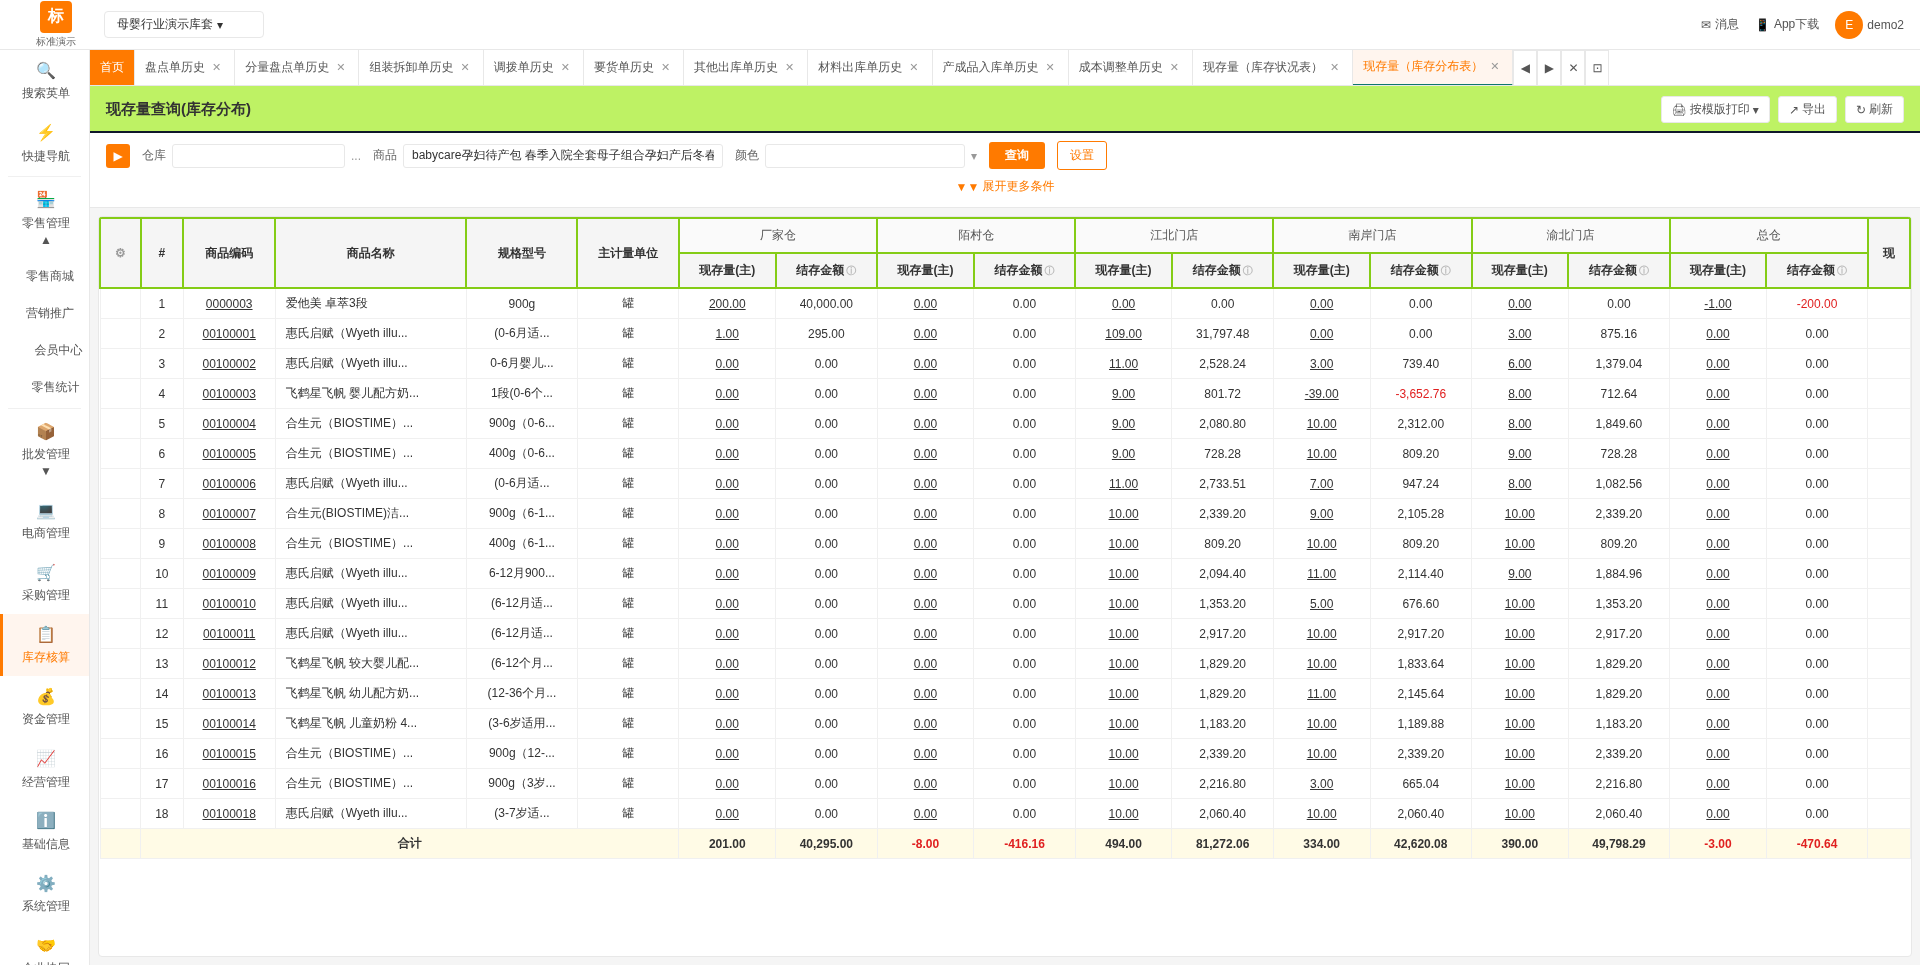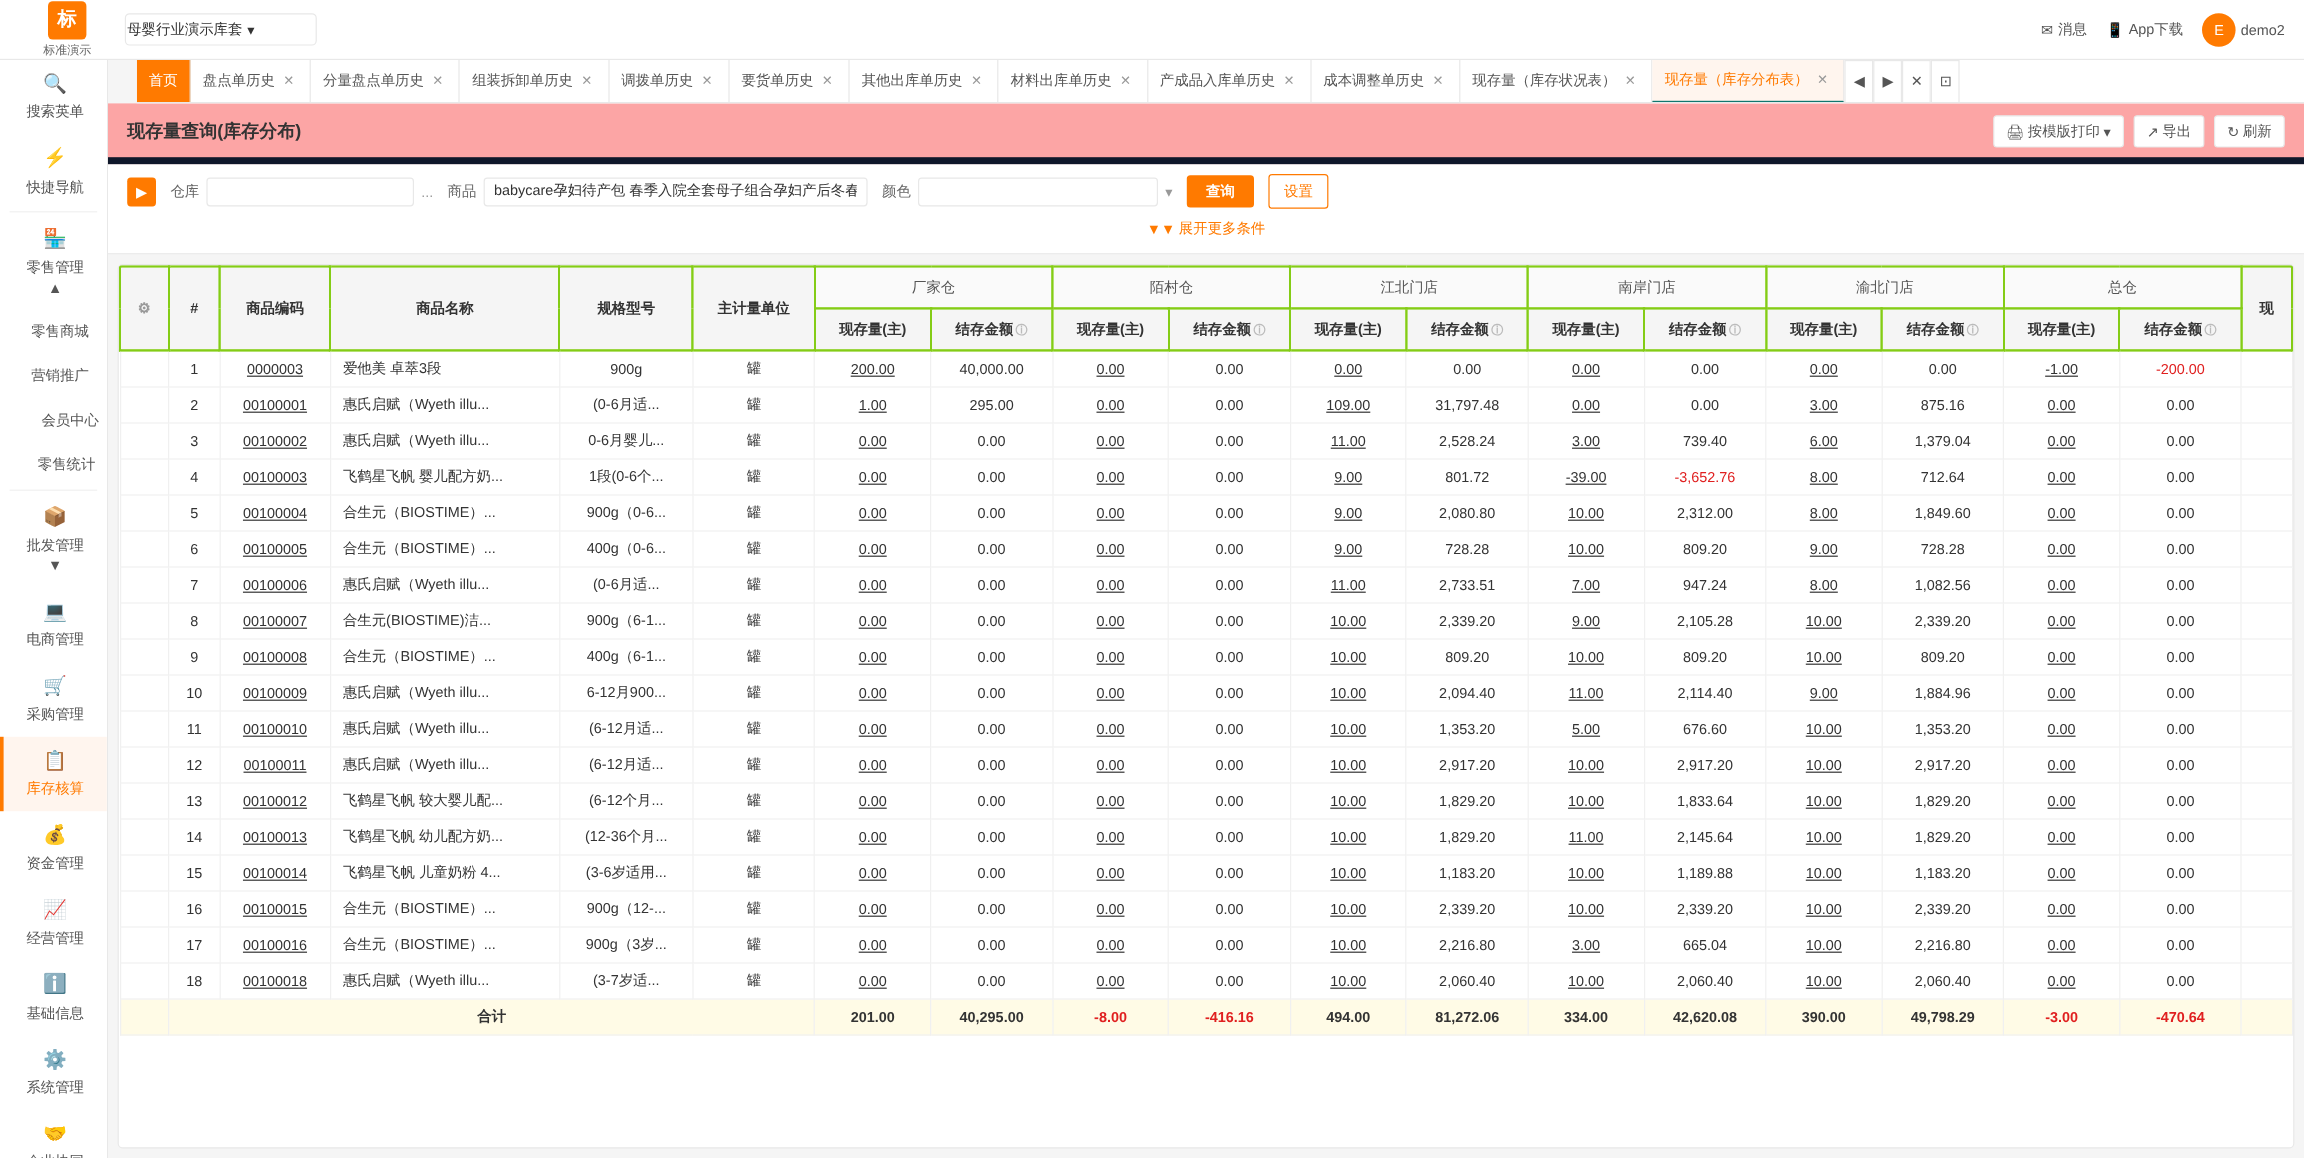--- a/index.html
+++ b/index.html
@@ -14,21 +14,21 @@
       justify-content: space-between;
       padding: 0 16px;
       border-bottom: 1px solid #e8e8e8;
       position: fixed;
       top: 0; left: 0; right: 0; z-index: 100;
     }
     .top-bar-left { display: flex; align-items: center; gap: 8px; }
     .logo-area { display: flex; flex-direction: column; align-items: center; justify-content: center; width: 80px; }
     .logo-icon { width: 32px; height: 32px; background: #ff7a00; border-radius: 4px; display: flex; align-items: center; justify-content: center; color: white; font-size: 16px; font-weight: bold; }
     .logo-text { font-size: 10px; color: #666; margin-top: 2px; }
-    .industry-selector { display: flex; align-items: center; gap: 4px; padding: 4px 1px; border: 1px solid #e8e8e8; border-radius: 4px; cursor: pointer; color: #333; background: #fff; min-width: 160px; }
+    .industry-selector { display: flex; align-items: center; gap: 4px; padding: 4px 12px; border: 1px solid #e8e8e8; border-radius: 4px; cursor: pointer; color: #333; background: #fff; min-width: 160px; }
     .top-bar-right { display: flex; align-items: center; gap: 16px; }
     .top-bar-btn { display: flex; align-items: center; gap: 4px; color: #555; cursor: pointer; }
     .avatar { width: 28px; height: 28px; border-radius: 50%; background: #ff7a00; display: flex; align-items: center; justify-content: center; color: white; font-size: 12px; }
 
     
     .sidebar {
       position: fixed;
       top: 50px; left: 0;
       width: 90px;
       height: calc(100vh - 50px);
@@ -58,21 +58,20 @@
     .tab-bar {
       position: fixed;
       top: 50px; left: 90px; right: 0;
       height: 36px;
       background: #fff;
       border-bottom: 1px solid #e8e8e8;
       display: flex;
       align-items: center;
       overflow: hidden;
       z-index: 89;
-      margin-left: 24px;
     }
     .tab-item {
       display: flex;
       align-items: center;
       gap: 4px;
       padding: 0 10px;
       height: 36px;
       border-right: 1px solid #e8e8e8;
       cursor: pointer;
       white-space: nowrap;
@@ -94,23 +93,23 @@
       position: fixed;
       top: 86px; left: 90px; right: 0; bottom: 0;
       background: #f5f5f5;
       overflow: hidden;
       display: flex;
       flex-direction: column;
     }
 
     
     .page-header {
-      background: #fca5a5;
+      background: #bef264;
       padding: 10px 16px 8px;
-      border-bottom: 6px solid #0f172a;
+      border-bottom: 2px solid #0f172a;
       display: flex;
       align-items: center;
       justify-content: space-between;
     }
     .page-title { font-size: 15px; font-weight: bold; color: #333; }
     .page-actions { display: flex; align-items: center; gap: 8px; }
     .page-action-btn {
       display: flex; align-items: center; gap: 3px;
       padding: 4px 10px; border: 1px solid #e8e8e8; border-radius: 3px;
       cursor: pointer; background: #fff; color: #555; font-size: 12px;

